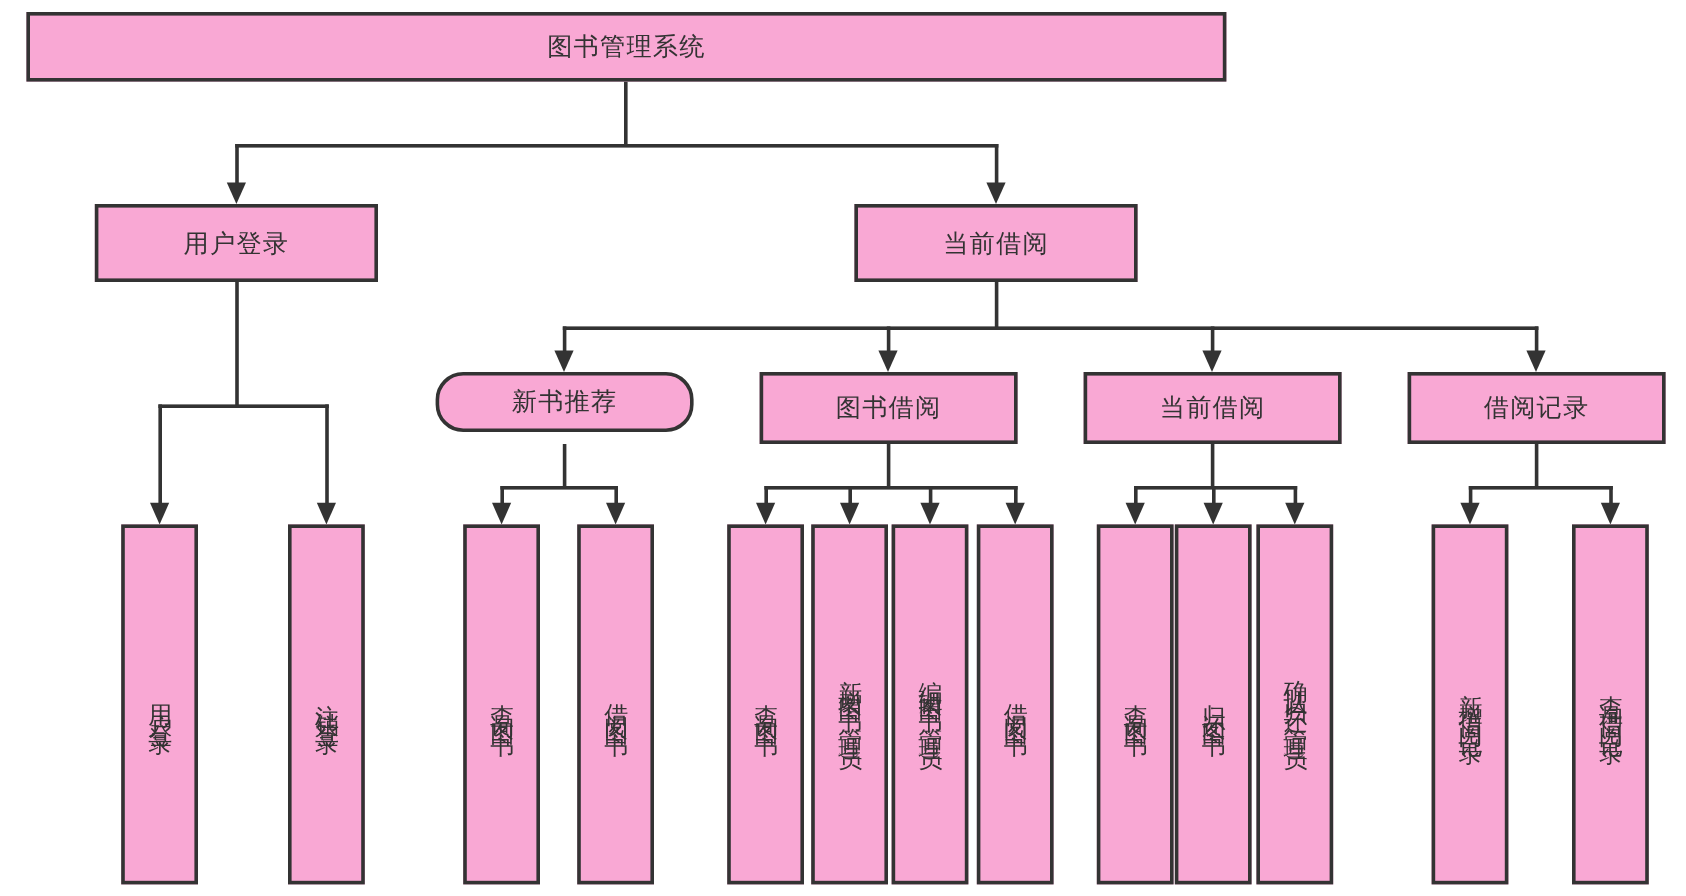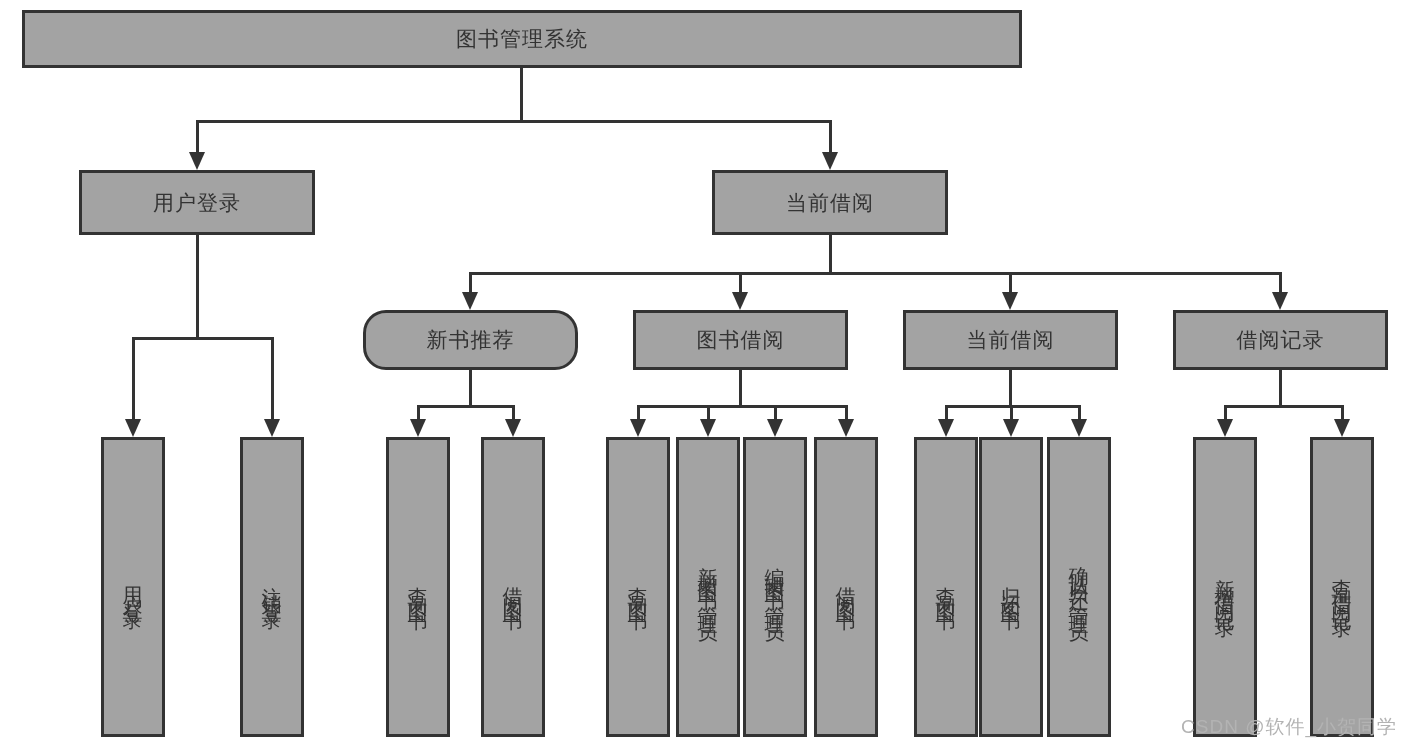--- a/index.html
+++ b/index.html
@@ -8,21 +8,21 @@
     width: 1405px;
     height: 747px;
     background: #ffffff;
     font-family: "Liberation Sans", "DejaVu Sans", sans-serif;
     overflow: hidden;
   }
   .box {
     position: absolute;
     box-sizing: border-box;
     border: 3px solid #333333;
-    background: #a3a3a3;
+    background: #f9a8d4;
     display: flex;
     align-items: center;
     justify-content: center;
     color: #333333;
     z-index: 2;
   }
   .hbox { font-size: 21px; letter-spacing: 1px; }
   .leaf { width: 64px; top: 437px; height: 300px; }
   .leaf span {
     writing-mode: vertical-rl;
@@ -90,21 +90,21 @@
   <div class="line" style="left:469px; top:272px; width:813px; height:3px;"></div>
   <div class="line" style="left:469px;  top:272px; width:3px; height:24px;"></div>
   <div class="arrowhead" style="left:462px;  top:292px;"></div>
   <div class="line" style="left:739px;  top:272px; width:3px; height:24px;"></div>
   <div class="arrowhead" style="left:732px;  top:292px;"></div>
   <div class="line" style="left:1009px; top:272px; width:3px; height:24px;"></div>
   <div class="arrowhead" style="left:1002px; top:292px;"></div>
   <div class="line" style="left:1279px; top:272px; width:3px; height:24px;"></div>
   <div class="arrowhead" style="left:1272px; top:292px;"></div>
 
-  <div class="box hbox" style="left:363px; top:310px; width:215px; height:60px;border-radius:23px;">
+  <div class="box hbox" style="left:363px; top:310px; width:215px; height:50px;border-radius:23px;">
     <span>新书推荐</span>
   </div>
   <div class="box hbox" style="left:633px; top:310px; width:215px; height:60px;">
     <span>图书借阅</span>
   </div>
   <div class="box hbox" style="left:903px; top:310px; width:215px; height:60px;">
     <span>当前借阅</span>
   </div>
   <div class="box hbox" style="left:1173px; top:310px; width:215px; height:60px;">
     <span>借阅记录</span>
@@ -181,15 +181,14 @@
     <span>确认归还（管理员）</span>
   </div>
 
   <div class="box leaf" style="left:1193px;">
     <span>新增借阅记录</span>
   </div>
   <div class="box leaf" style="left:1310px;">
     <span>查询借阅记录</span>
   </div>
 
-  <div class="watermark">CSDN @软件_小贺同学</div>
 
 </div>
 
 </body></html>

